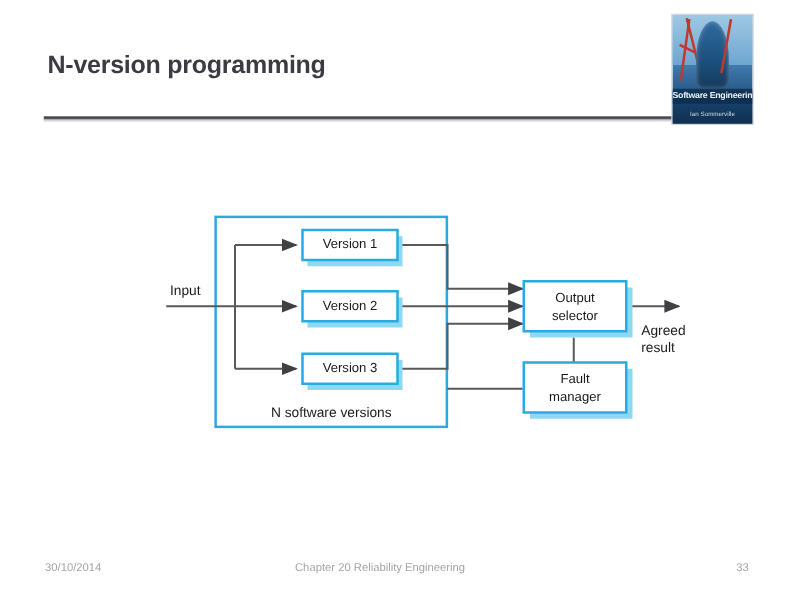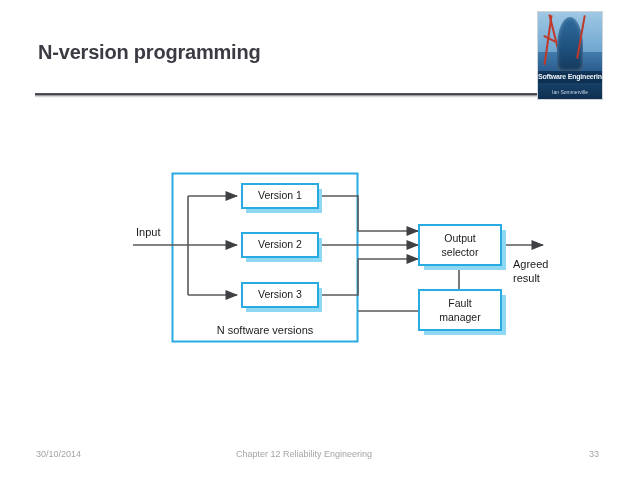--- a/index.html
+++ b/index.html
@@ -241,16 +241,16 @@
       <text class="dg-text dg-free-label" x="136" y="233" text-anchor="start" dominant-baseline="middle">Input</text>
 
       <text class="dg-text dg-free-label" x="265" y="331" text-anchor="middle" dominant-baseline="middle">N software versions</text>
 
       <text class="dg-text dg-free-label" x="513" y="265" text-anchor="start" dominant-baseline="middle">Agreed</text>
       <text class="dg-text dg-free-label" x="513" y="279" text-anchor="start" dominant-baseline="middle">result</text>
     </svg>
   </div>
 
   <div class="footer-text" id="footer-date">30/10/2014</div>
-  <div class="footer-text" id="footer-chapter">Chapter 12 Reliability Engineering</div>
+  <div class="footer-text" id="footer-chapter">Chapter 20 Reliability Engineering</div>
   <div class="footer-text" id="footer-pagenum">33</div>
 
 </div>
 
 </body></html>

